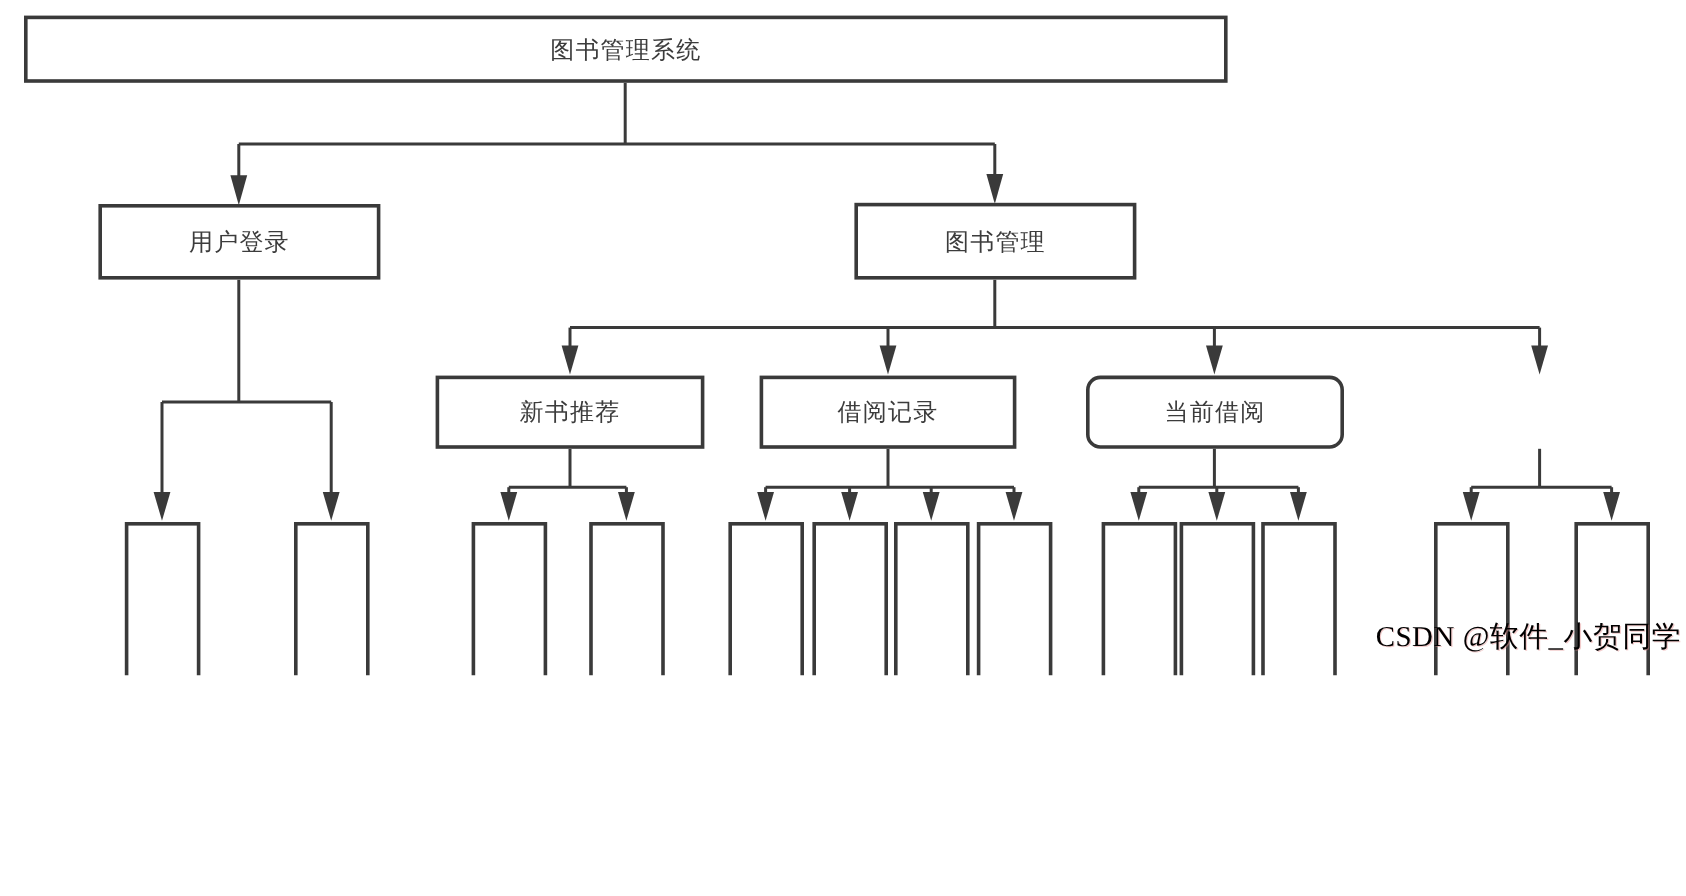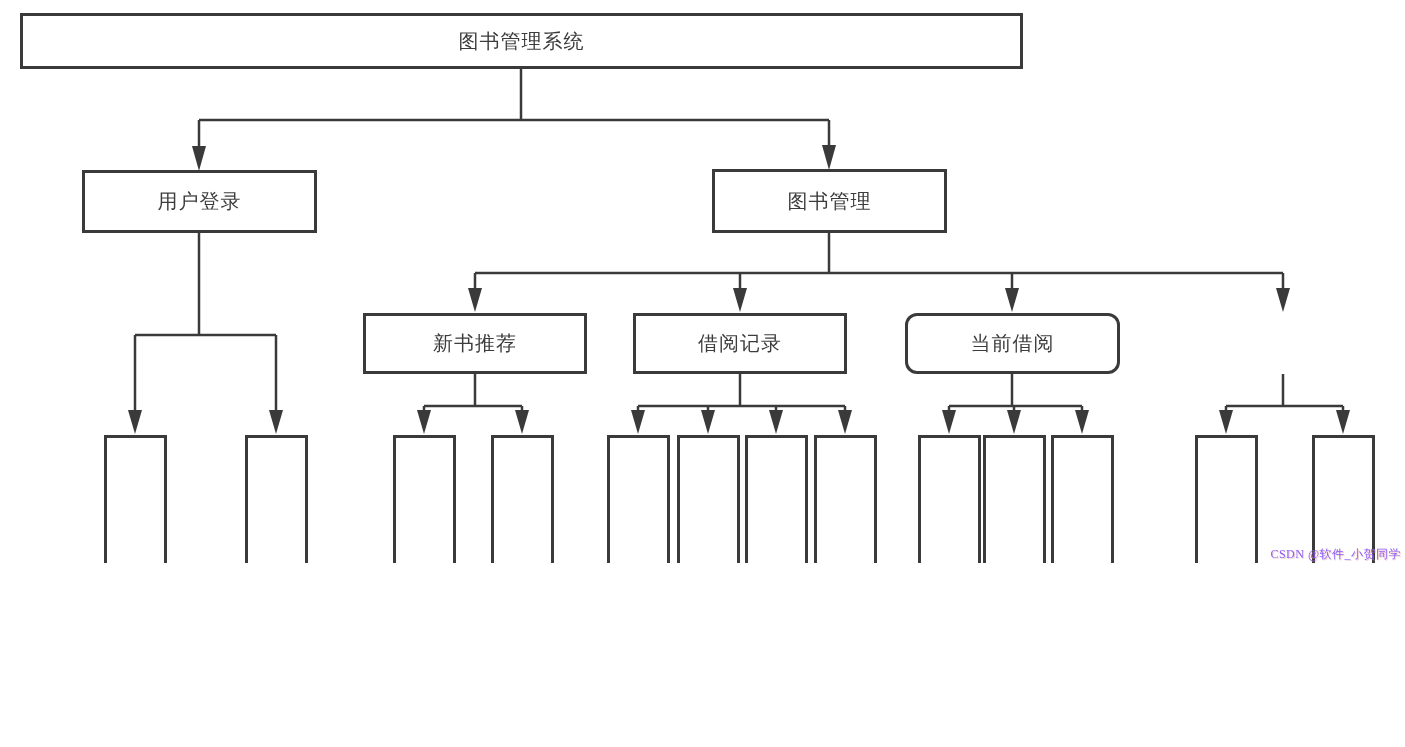--- a/index.html
+++ b/index.html
@@ -12,22 +12,22 @@
     border:3px solid #3a3a3a;display:flex;align-items:center;justify-content:center;
   }
   .hbox span{font-size:20px;letter-spacing:1px;white-space:nowrap;}
   .vbox span{
     writing-mode:vertical-rl;text-orientation:mixed;
     font-size:19px;letter-spacing:7px;line-height:1;white-space:nowrap;
   }
   #connectors{position:absolute;left:0;top:0;z-index:1;}
   .box{z-index:2;}
   #watermark{
-    position:absolute;right:4px;bottom:0;z-index:5;
-    font-size:12px;color:#8b5cf6;letter-spacing:0.5px;
+    position:absolute;right:4px;bottom:17px;z-index:5;
+    font-size:24px;color:#000000;letter-spacing:0.5px;
     text-shadow:1px 1px 0 rgba(226,140,140,0.45);
     white-space:nowrap;
   }
 </style>
 </head>
 <body>
 
 <div id="stage">
 
   <svg id="connectors" width="1405" height="747" viewBox="0 0 1405 747">

